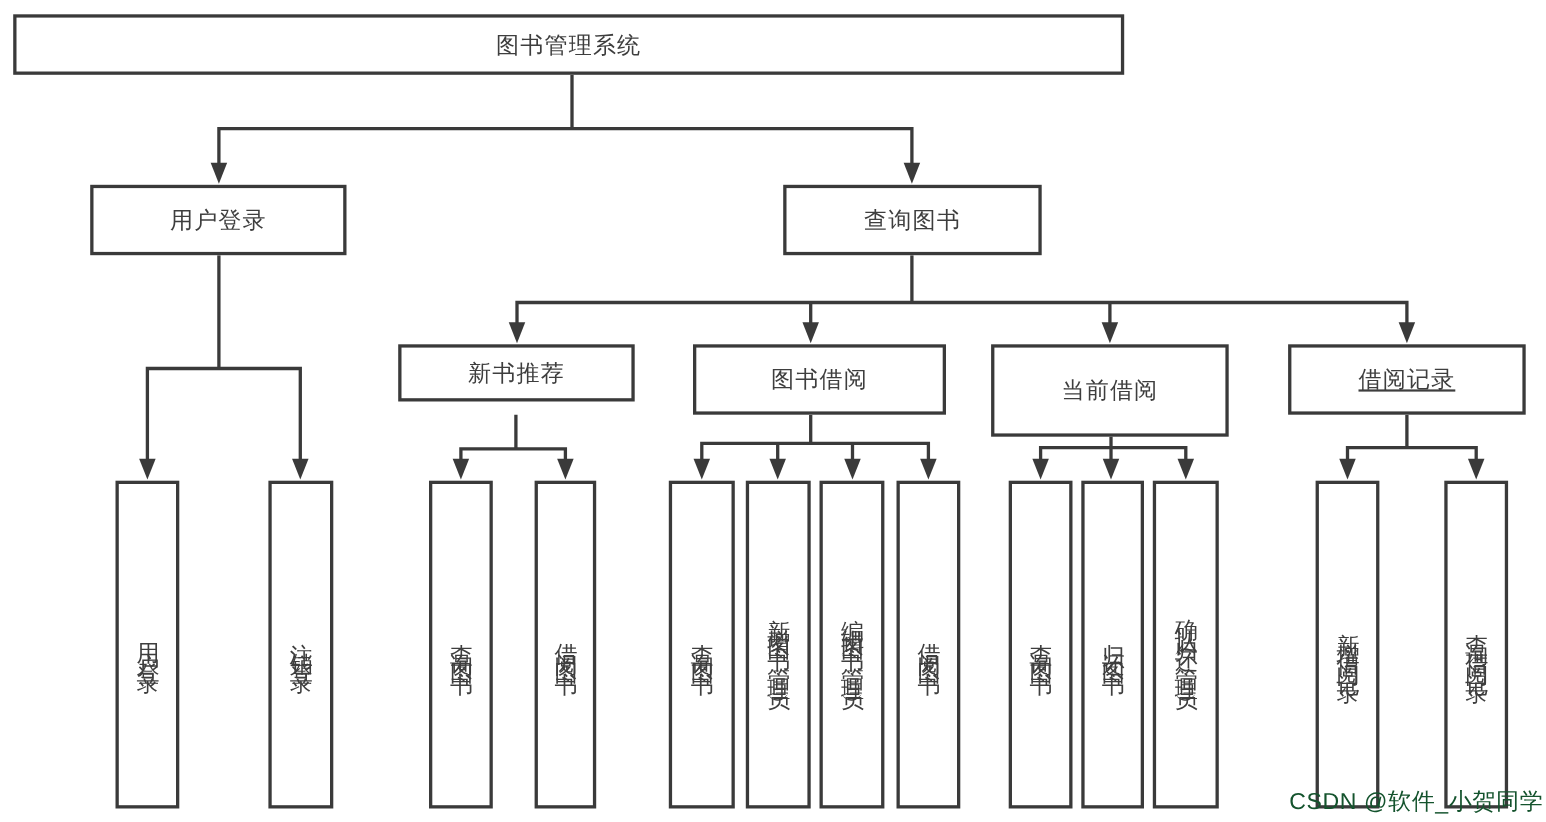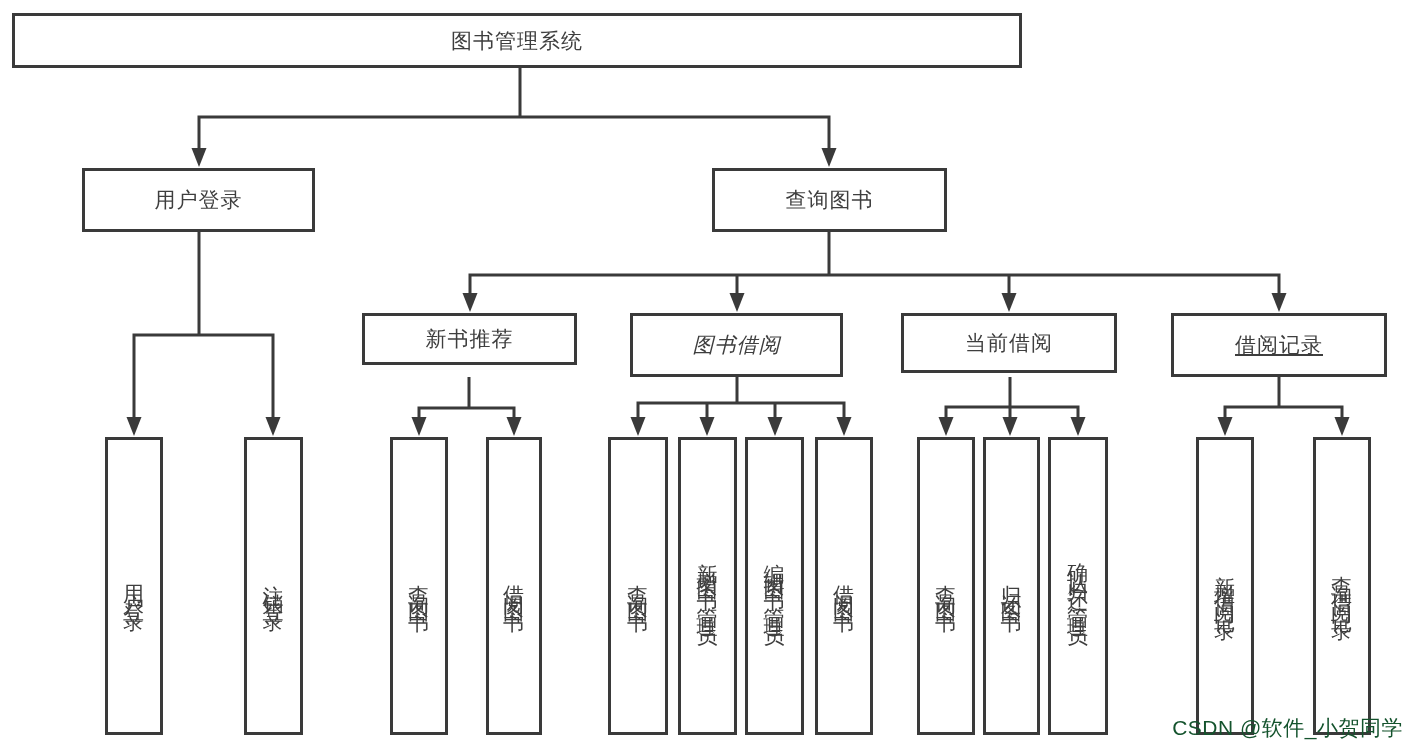--- a/index.html
+++ b/index.html
@@ -98,22 +98,22 @@
       <polygon points="1334.5,417 1349.5,417 1342,436"></polygon>
     </g>
   </svg>
 
   <div class="box" style="left:12px; top:13px; width:1010px; height:55px;">图书管理系统</div>
 
   <div class="box" style="left:82px; top:168px; width:233px; height:64px;">用户登录</div>
   <div class="box" style="left:712px; top:168px; width:235px; height:64px;">查询图书</div>
 
   <div class="box" style="left:362px; top:313px; width:215px; height:52px;">新书推荐</div>
-  <div class="box" style="left:630px; top:313px; width:213px; height:64px;font-style:italic;">图书借阅</div>
-  <div class="box" style="left:901px; top:313px; width:216px; height:60px;">当前借阅</div>
+  <div class="box" style="left:630px; top:313px; width:230px; height:64px;">图书借阅</div>
+  <div class="box" style="left:901px; top:313px; width:216px; height:84px;">当前借阅</div>
   <div class="box" style="left:1171px; top:313px; width:216px; height:64px;text-decoration:underline;">借阅记录</div>
 
   <div class="box vbox" style="left:105px; top:437px; width:58px; height:298px;">用户登录</div>
   <div class="box vbox" style="left:244px; top:437px; width:59px; height:298px;">注销登录</div>
 
   <div class="box vbox" style="left:390px; top:437px; width:58px; height:298px;">查询图书</div>
   <div class="box vbox" style="left:486px; top:437px; width:56px; height:298px;">借阅图书</div>
 
   <div class="box vbox" style="left:608px; top:437px; width:60px; height:298px;">查询图书</div>
   <div class="box vbox" style="left:678px; top:437px; width:59px; height:298px;">新增图书（管理员）</div>

